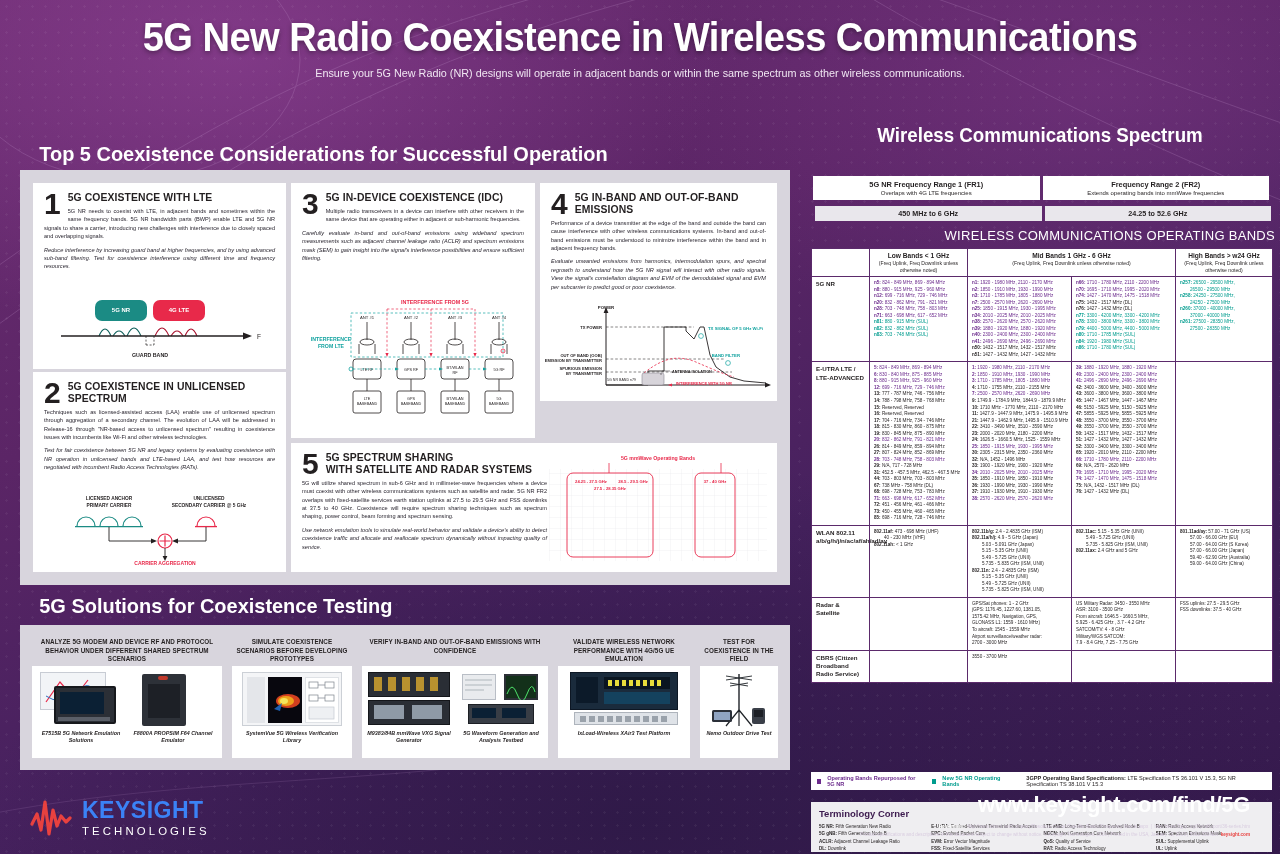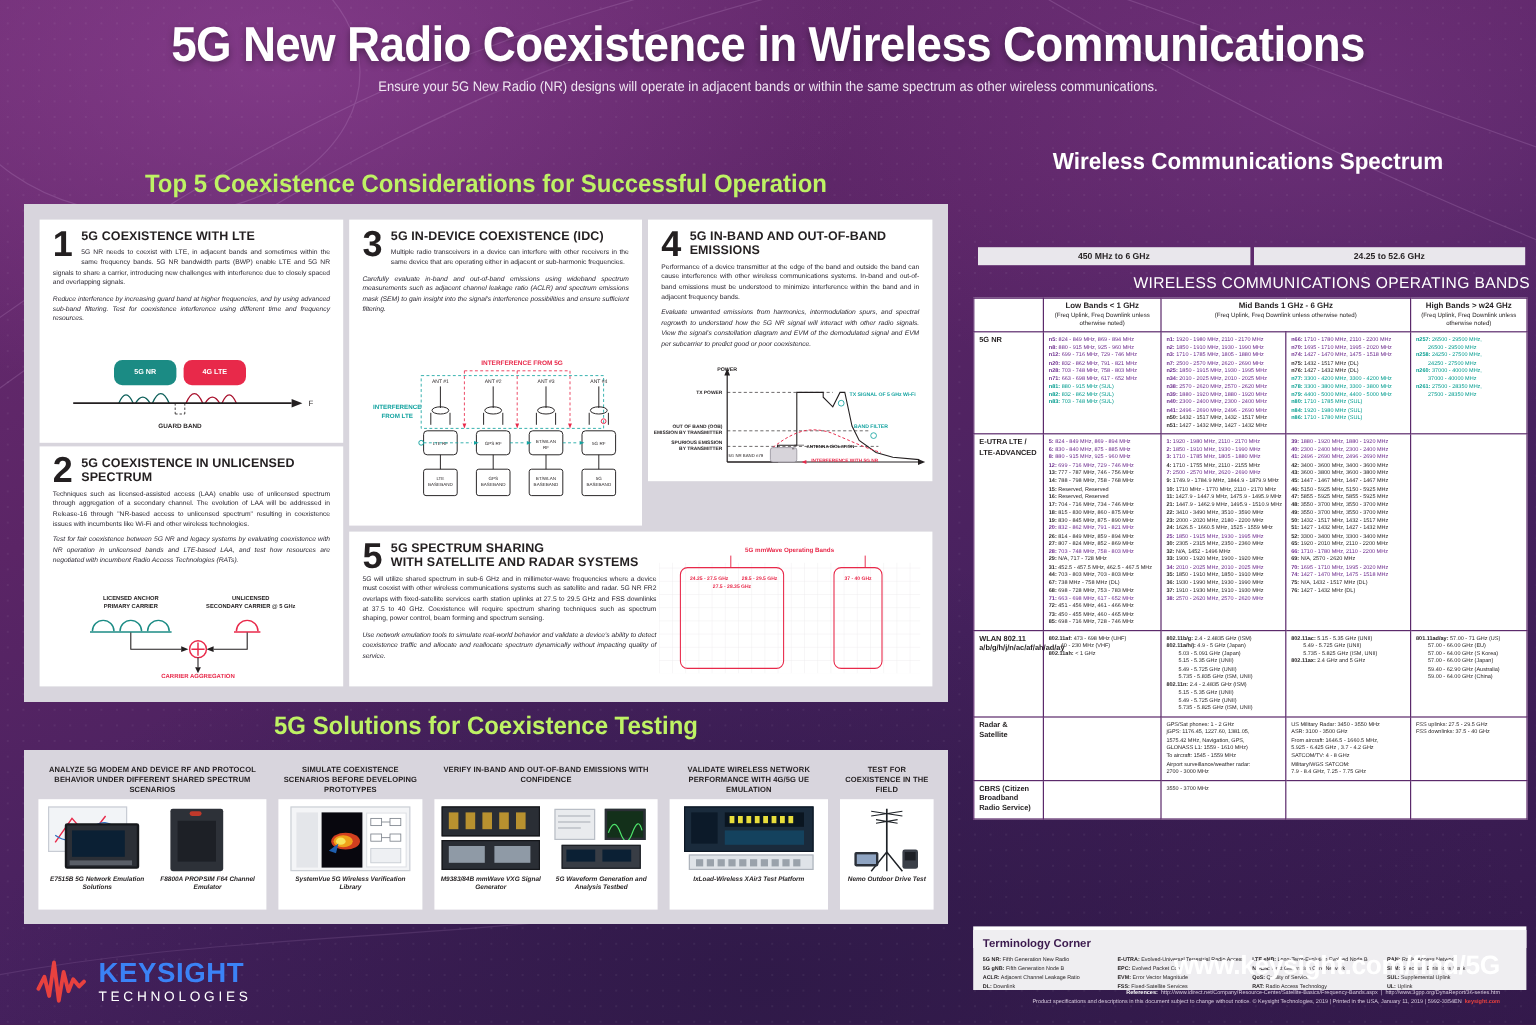--- a/index.html
+++ b/index.html
@@ -30,21 +30,21 @@
   
   .hdr { position:absolute; left:0; right:0; top:16px; text-align:center; }
   .hdr h1 {
     font-size: 41px; line-height: 1.05; color:#fff; font-weight:700;
     letter-spacing:-0.6px; transform: scaleX(.93); transform-origin:center;
     text-shadow: 0 2px 6px rgba(0,0,0,.35);
   }
   .hdr .sub { margin-top:8px; color:#f0e6f2; font-size:11.5px; transform: scaleX(.94); }
 
   
-  .banner { position:absolute; color:#bef264; font-weight:700; text-align:center; }
+  .banner { position:absolute; color:#ffffff; font-weight:700; }
   .banner .t { font-size:21px; transform:scaleX(.95); }
 
   
   .panel { position:absolute; background:#d8d5dd; }
   .card { position:absolute; background:#fff; }
 
   .num { float:left; font-size:30px; font-weight:700; line-height:.92; color:#231f20; margin:-2px 7px 0 0; }
   .ttl { font-size:10.4px; font-weight:700; letter-spacing:.1px; line-height:1.15; }
   .bd  { font-size:5.6px; line-height:1.5; text-align:justify; margin-top:3px; color:#2a2630; }
   .bd.it { font-style:italic; margin-top:5px; }
@@ -460,20 +460,28 @@
     <rect x="48" y="40" width="9" height="7" fill="#1c1f25"></rect>
   </svg>
   <div class="solcap" style="position:absolute; left:4px; top:64px; width:70px;">Nemo Outdoor Drive Test</div>
 </div>
 
 <div style="position:absolute; left:805px; top:124px; width:470px; text-align:center;">
   <div style="color:#fff; font-size:19.5px; font-weight:700; transform:scaleX(.96);">Wireless Communications Spectrum</div>
 </div>
 
 <div class="frtable" style="left:813px; top:176px; width:456px;">
+  <div class="frcell">
+    <div class="a">5G NR Frequency Range 1 (FR1)</div>
+    <div class="b">Overlaps with 4G LTE frequencies</div>
+  </div>
+  <div class="frcell">
+    <div class="a">Frequency Range 2 (FR2)</div>
+    <div class="b">Extends operating bands into mmWave frequencies</div>
+  </div>
 </div>
 <div class="frtable" style="left:815px; top:206px; width:456px;">
   <div class="frval">450 MHz to 6 GHz</div>
   <div class="frval">24.25 to 52.6 GHz</div>
 </div>
 
 <div style="position:absolute; left:805px; top:228px; width:470px; text-align:right; color:#fff; font-size:13px; letter-spacing:.3px;">WIRELESS COMMUNICATIONS OPERATING BANDS</div>
 
 <table class="bands" id="bands-table" style="left:811px; top:248px; width:461px;">
   <colgroup>
@@ -724,21 +732,21 @@
   <span class="sw" id="lg0sw" style="background: rgb(107, 42, 140);"></span>
   <span id="lg0" style="color:#6b2a8c;">Operating Bands Repurposed for 5G NR</span>
   <span class="sw" id="lg1sw" style="margin-left: 10px; background: rgb(0, 156, 142);"></span>
   <span id="lg1" style="color:#009c8e;">New 5G NR Operating Bands</span>
   <span style="margin-left:14px;">
     <span>3GPP Operating Band Specifications:</span>
     <span style="font-weight:400">LTE Specification TS 36.101 V 15.3, 5G NR Specification TS 38.101 V 15.3</span>
   </span>
 </div>
 
-<div class="termbox" style="left:811px; top:775px; width:461px; height:50px;">
+<div class="termbox" style="left:811px; top:802px; width:461px; height:50px;">
   <h4>Terminology Corner</h4>
   <div class="termgrid" id="termgrid">
       <div>
         <div><b>5G NR:</b> Fifth Generation New Radio</div>
         <div><b>5G gNB:</b> Fifth Generation Node B</div>
         <div><b>ACLR:</b> Adjacent Channel Leakage Ratio</div>
         <div><b>DL:</b> Downlink</div>
       </div>
       <div>
         <div><b>E-UTRA:</b> Evolved-Universal Terrestrial Radio Access</div>

